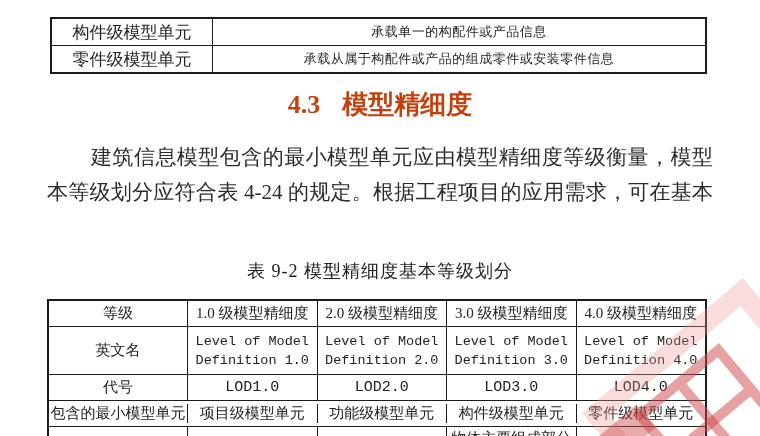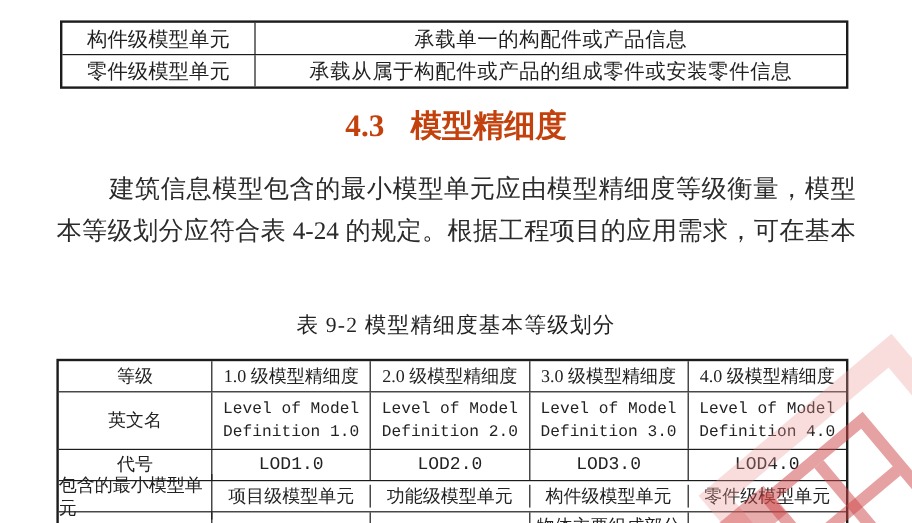--- a/index.html
+++ b/index.html
@@ -16,21 +16,21 @@
   }
   .top-table .t-row{display:flex;height:26px;}
   .top-table .t-row + .t-row{border-top:1.5px solid #1c1c1c;}
   .top-table .t-c1{
     width:160px;border-right:1px solid #1c1c1c;
     display:flex;align-items:center;justify-content:center;
     font-size:17px;
   }
   .top-table .t-c2{
     flex:1;display:flex;align-items:center;justify-content:center;
-    font-size:17px;letter-spacing:.5px;
+    font-size:13px;letter-spacing:.5px;
   }
 
   
   .sec-heading{
     position:absolute;left:0;top:86px;width:100%;height:36px;line-height:36px;
     text-align:center;font-weight:bold;font-size:26px;
     font-family:"Liberation Sans","DejaVu Sans",sans-serif;color:#c2410c;
   }
   .sec-heading .num{margin-right:22px;font-family:"Liberation Serif",serif;}
 
@@ -52,21 +52,21 @@
     border:2px solid #1c1c1c;background:transparent;
   }
   .grade-table .g-row{display:flex;}
   .grade-table .g-row + .g-row{border-top:1px solid #1c1c1c;}
   .grade-table .g-cell{
     display:flex;flex-direction:column;align-items:center;justify-content:center;
     border-right:1px solid #1c1c1c;font-size:15px;color:#222;
     box-sizing:border-box;
   }
   .grade-table .g-cell:last-child{border-right:none;}
-  .grade-table .w0{width:128px;}
+  .grade-table .w0{width:139px;}
   .grade-table .w{flex:1;}
   .g-row.r-head{height:25px;}
   .g-row.r-eng{height:47px;}
   .g-row.r-code{height:25px;}
   .g-row.r-unit{height:25px;align-items:center;}
   .g-row.r-partial{height:34px;}
   .g-row.r-partial .g-cell{justify-content:flex-start;padding-top:2px;}
   .mono{font-family:"Liberation Mono","DejaVu Sans Mono",monospace;font-size:13.5px;line-height:19px;}
   .code{font-family:"Liberation Mono","DejaVu Sans Mono",monospace;font-size:14px;}
 

